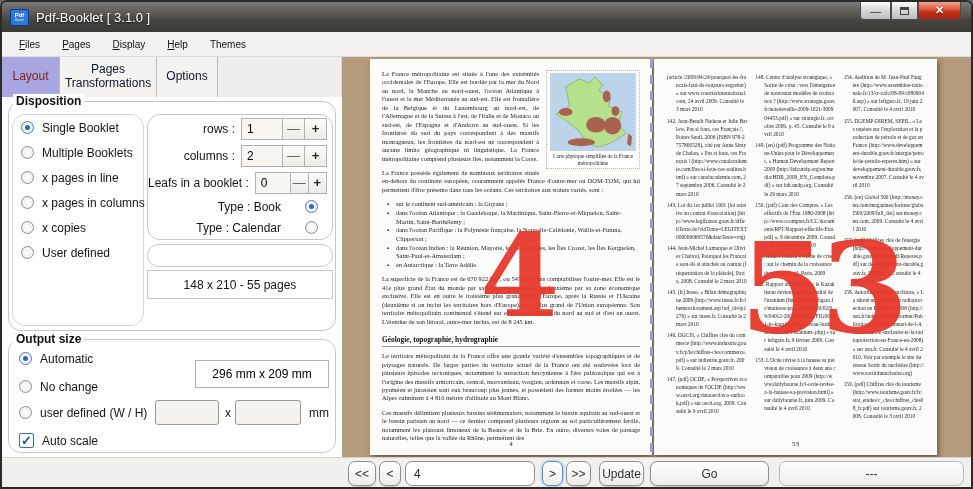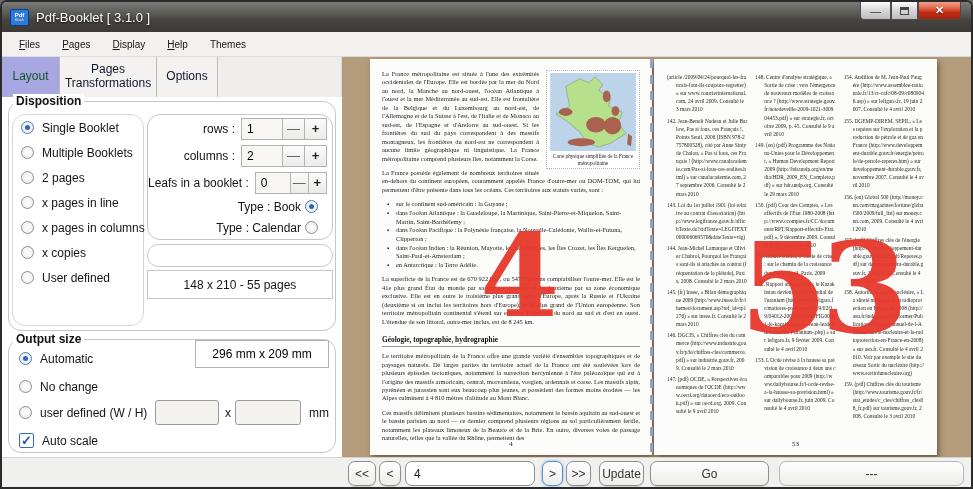--- a/index.html
+++ b/index.html
@@ -32,21 +32,21 @@
   .menubar{position:absolute;left:0;top:30px;width:100%;height:25px;
     background:#f2f1ef;border-bottom:1px solid #dcdcda;display:flex;align-items:center;
     padding-left:6px;}
   .mitem{font-size:10px;color:#141414;padding:3px 11px;}
   
   .tabstrip{position:absolute;left:0;top:55px;width:340px;height:40px;
     background:#efeeec;display:flex;border-right:1px solid #d9d9d9;}
   .tab{border-right:1px solid #b9b9b9;display:flex;align-items:center;
     justify-content:center;text-align:center;font-size:12px;color:#0f172a;
     line-height:1.15;padding:0 4px;background:#f3f2f0;}
-  .tab.active{background:#a9a7e1;color:#14532d;}
+  .tab.active{background:#a9a7e1;color:#7f1d1d;}
   
   .leftpanel{position:absolute;left:0;top:95px;width:340px;height:360px;background:#fff;}
   .gbox{position:absolute;border:1px solid #c6c6c6;border-radius:13px;}
   .gtitle{position:absolute;top:-8px;left:4px;background:#fff;padding:0 3px;
     font-size:12px;font-weight:bold;color:#111;}
   .radiorow{display:flex;align-items:center;height:25px;padding-left:8px;gap:8px;}
   .rdot{width:13px;height:13px;border-radius:50%;border:1px solid #8e8e8e;
     background:radial-gradient(#fff,#e8e8e8);flex:0 0 13px;position:relative;}
   .rdot.on{border-color:#4a7ab8;}
   .rdot.on::after{content:"";position:absolute;left:3px;top:3px;width:5px;height:5px;
@@ -54,21 +54,21 @@
   .rlabel{font-size:12px;color:#141414;white-space:nowrap;}
   .sprow{display:flex;align-items:center;justify-content:flex-end;height:27px;padding-right:5px;}
   .splabel{font-size:12px;color:#141414;margin-right:6px;white-space:nowrap;}
   .spval{width:42px;height:22px;border:1px solid #b2b2b2;background:#f7f6f3;
     font-size:12px;display:flex;align-items:center;padding-left:5px;}
   .spbtn{width:22px;height:22px;border:1px solid #b2b2b2;border-left:none;
     background:linear-gradient(#fbfbfb,#ebebe9);display:flex;align-items:center;
     justify-content:center;font-size:13px;color:#555;}
   .spbtn.plus{color:#222;font-weight:bold;}
   .typerow{display:flex;align-items:center;justify-content:flex-end;height:21px;
-    padding-right:14px;gap:4px;}
+    padding-right:14px;gap:24px;}
   .sumbox{position:absolute;border:1px solid #c6c6c6;display:flex;align-items:center;
     justify-content:center;font-size:12px;color:#141414;background:#fff;}
   .sizebox{position:absolute;border:1px solid #b2b2b2;background:#fff;display:flex;
     align-items:center;justify-content:center;font-size:12px;}
   .uin{position:absolute;width:64px;height:25px;border:1px solid #9a9a9a;border-radius:3px;
     background:#f3f2ef;font-size:12px;padding:0 4px;}
   .chk{width:15px;height:15px;border:1px solid #3a6ea5;border-radius:2px;background:#fff;
     display:flex;align-items:center;justify-content:center;color:#2353c0;
     font-size:13px;font-weight:bold;flex:0 0 15px;}
   .stext{font-size:12px;color:#141414;}
@@ -159,24 +159,20 @@
         <div class="radiorow">
           <span class="rdot on"></span>
           <span class="rlabel">Single Booklet</span>
           </div>
         <div class="radiorow">
           <span class="rdot"></span>
           <span class="rlabel">Multiple Booklets</span>
           </div>
         <div class="radiorow">
           <span class="rdot"></span>
-          <span class="rlabel">2 pages</span>
-          </div>
-        <div class="radiorow">
-          <span class="rdot"></span>
           <span class="rlabel">x pages in line</span>
           </div>
         <div class="radiorow">
           <span class="rdot"></span>
           <span class="rlabel">x pages in columns</span>
           </div>
         <div class="radiorow">
           <span class="rdot"></span>
           <span class="rlabel">x copies</span>
           </div>
@@ -219,21 +215,21 @@
       <div class="sumbox" style="left:138px;top:168px;width:186px;height:29px">148 x 210 - 55 pages</div>
     </div>
 
     <div class="gbox" style="left:6px;top:242px;width:328px;height:114px">
       <div class="gtitle">Output size</div>
 
       <div class="radiorow" style="position:absolute;left:2px;top:6px">
         <span class="rdot on"></span>
         <span class="rlabel">Automatic</span>
       </div>
-      <div class="sizebox" style="left:186px;top:0;width:134px;height:28px">296 mm x 209 mm</div>
+      <div class="sizebox" style="left:186px;top:20px;width:134px;height:28px">296 mm x 209 mm</div>
 
       <div class="radiorow" style="position:absolute;left:2px;top:34px">
         <span class="rdot"></span>
         <span class="rlabel">No change</span>
       </div>
 
       <div class="radiorow" style="position:absolute;left:2px;top:60px">
         <span class="rdot"></span>
         <span class="rlabel">user defined (W / H)</span>
       </div>

